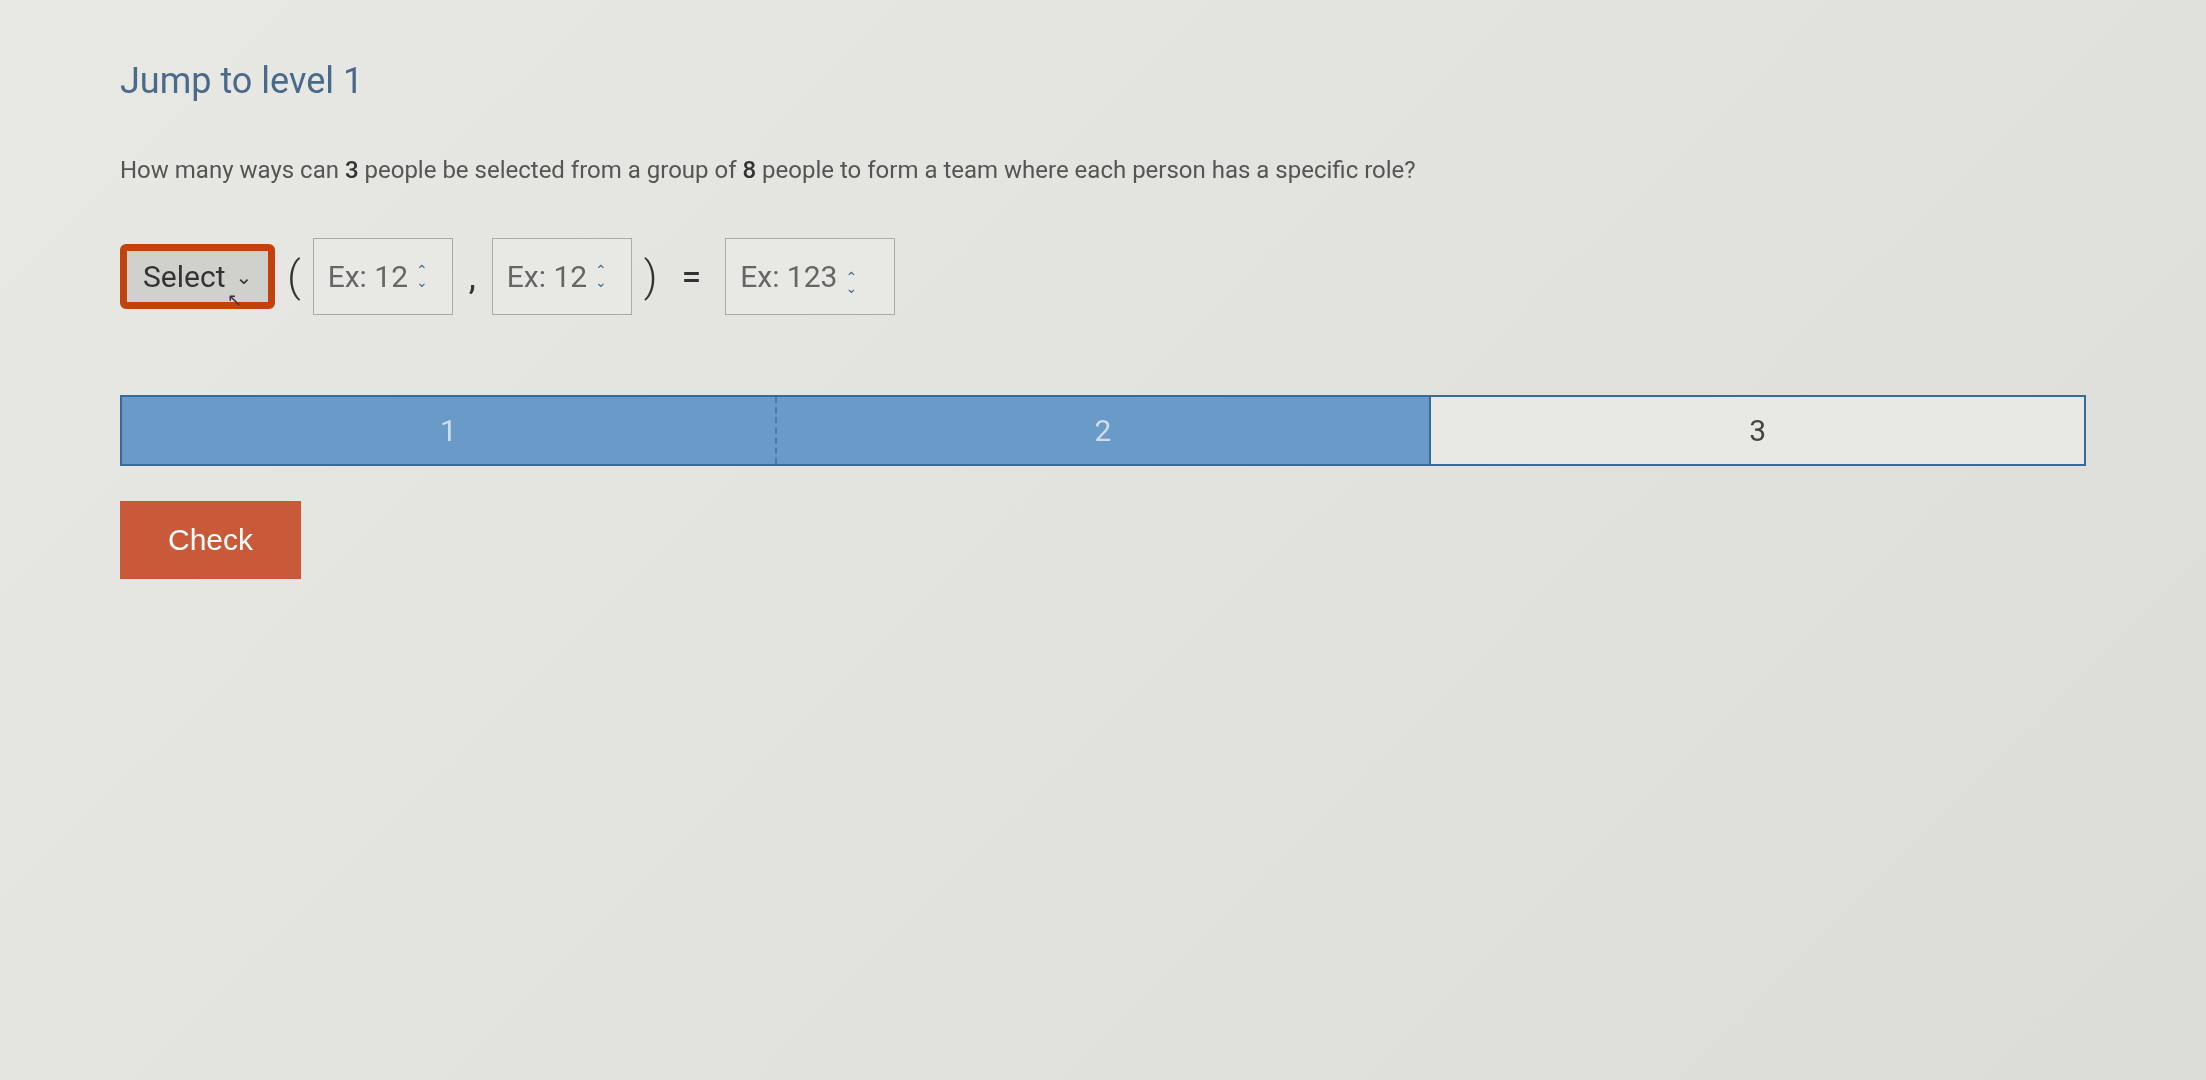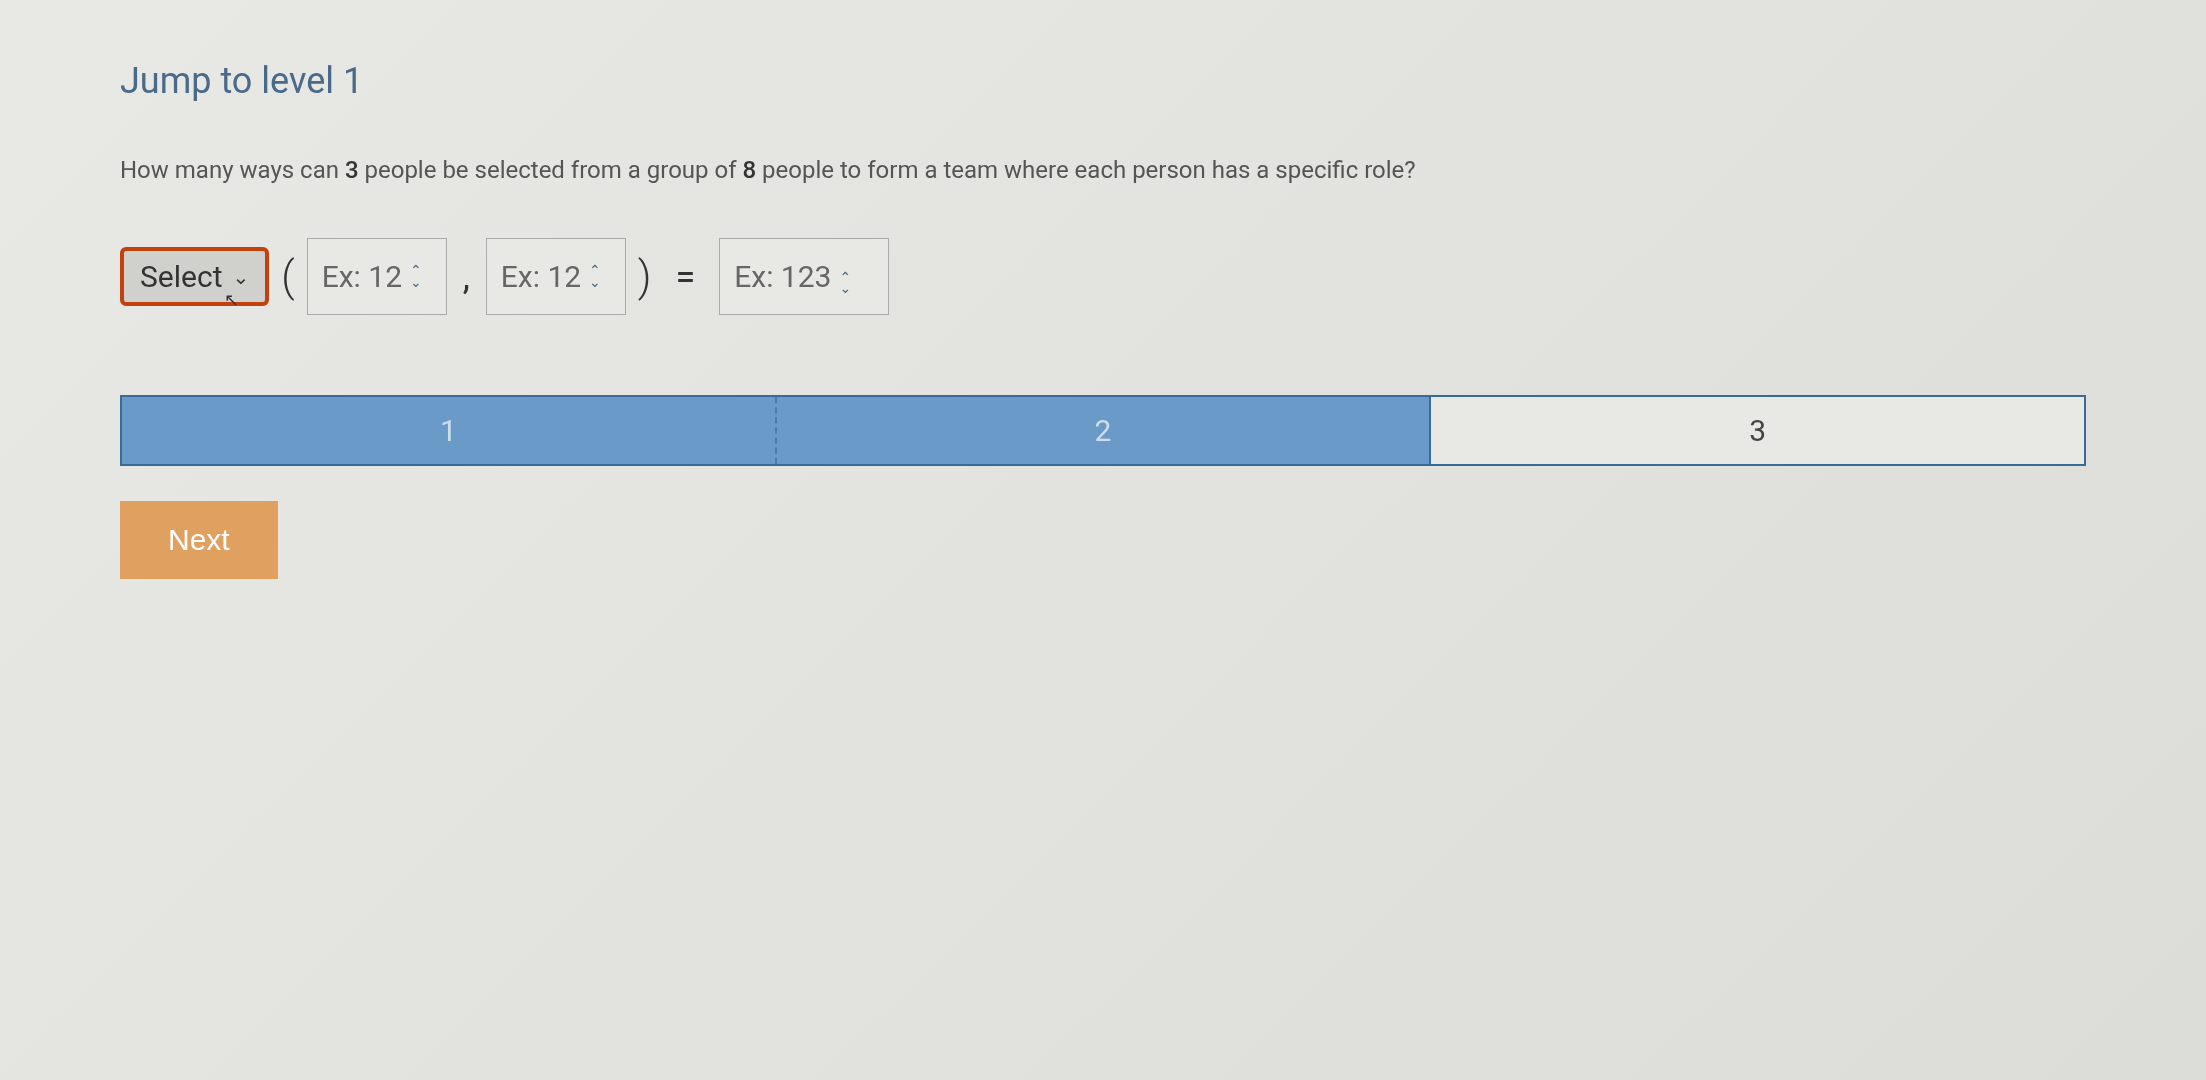--- a/index.html
+++ b/index.html
@@ -40,21 +40,21 @@
     
     .formula-row {
       display: flex;
       align-items: center;
       gap: 12px;
       margin-bottom: 80px;
     }
     
     .select-dropdown {
       background: #d0d0cc;
-      border: 4px solid #c2410c;
+      border: 7px solid #c2410c;
       border-radius: 6px;
       padding: 8px 16px;
       font-size: 30px;
       color: #333;
       display: flex;
       align-items: center;
       gap: 10px;
       cursor: pointer;
       position: relative;
     }
@@ -211,14 +211,14 @@
   </div>
 </div>
 
 <div class="progress-bar">
   <div class="progress-segment active-1">1</div>
   <div class="progress-segment active-2">2</div>
   <div class="progress-segment inactive">3</div>
 </div>
 
 <div class="button-row">
-  <button class="btn btn-next">Next</button>
+  <button class="btn btn-check">Check</button>
 </div>
 
 </body></html>

